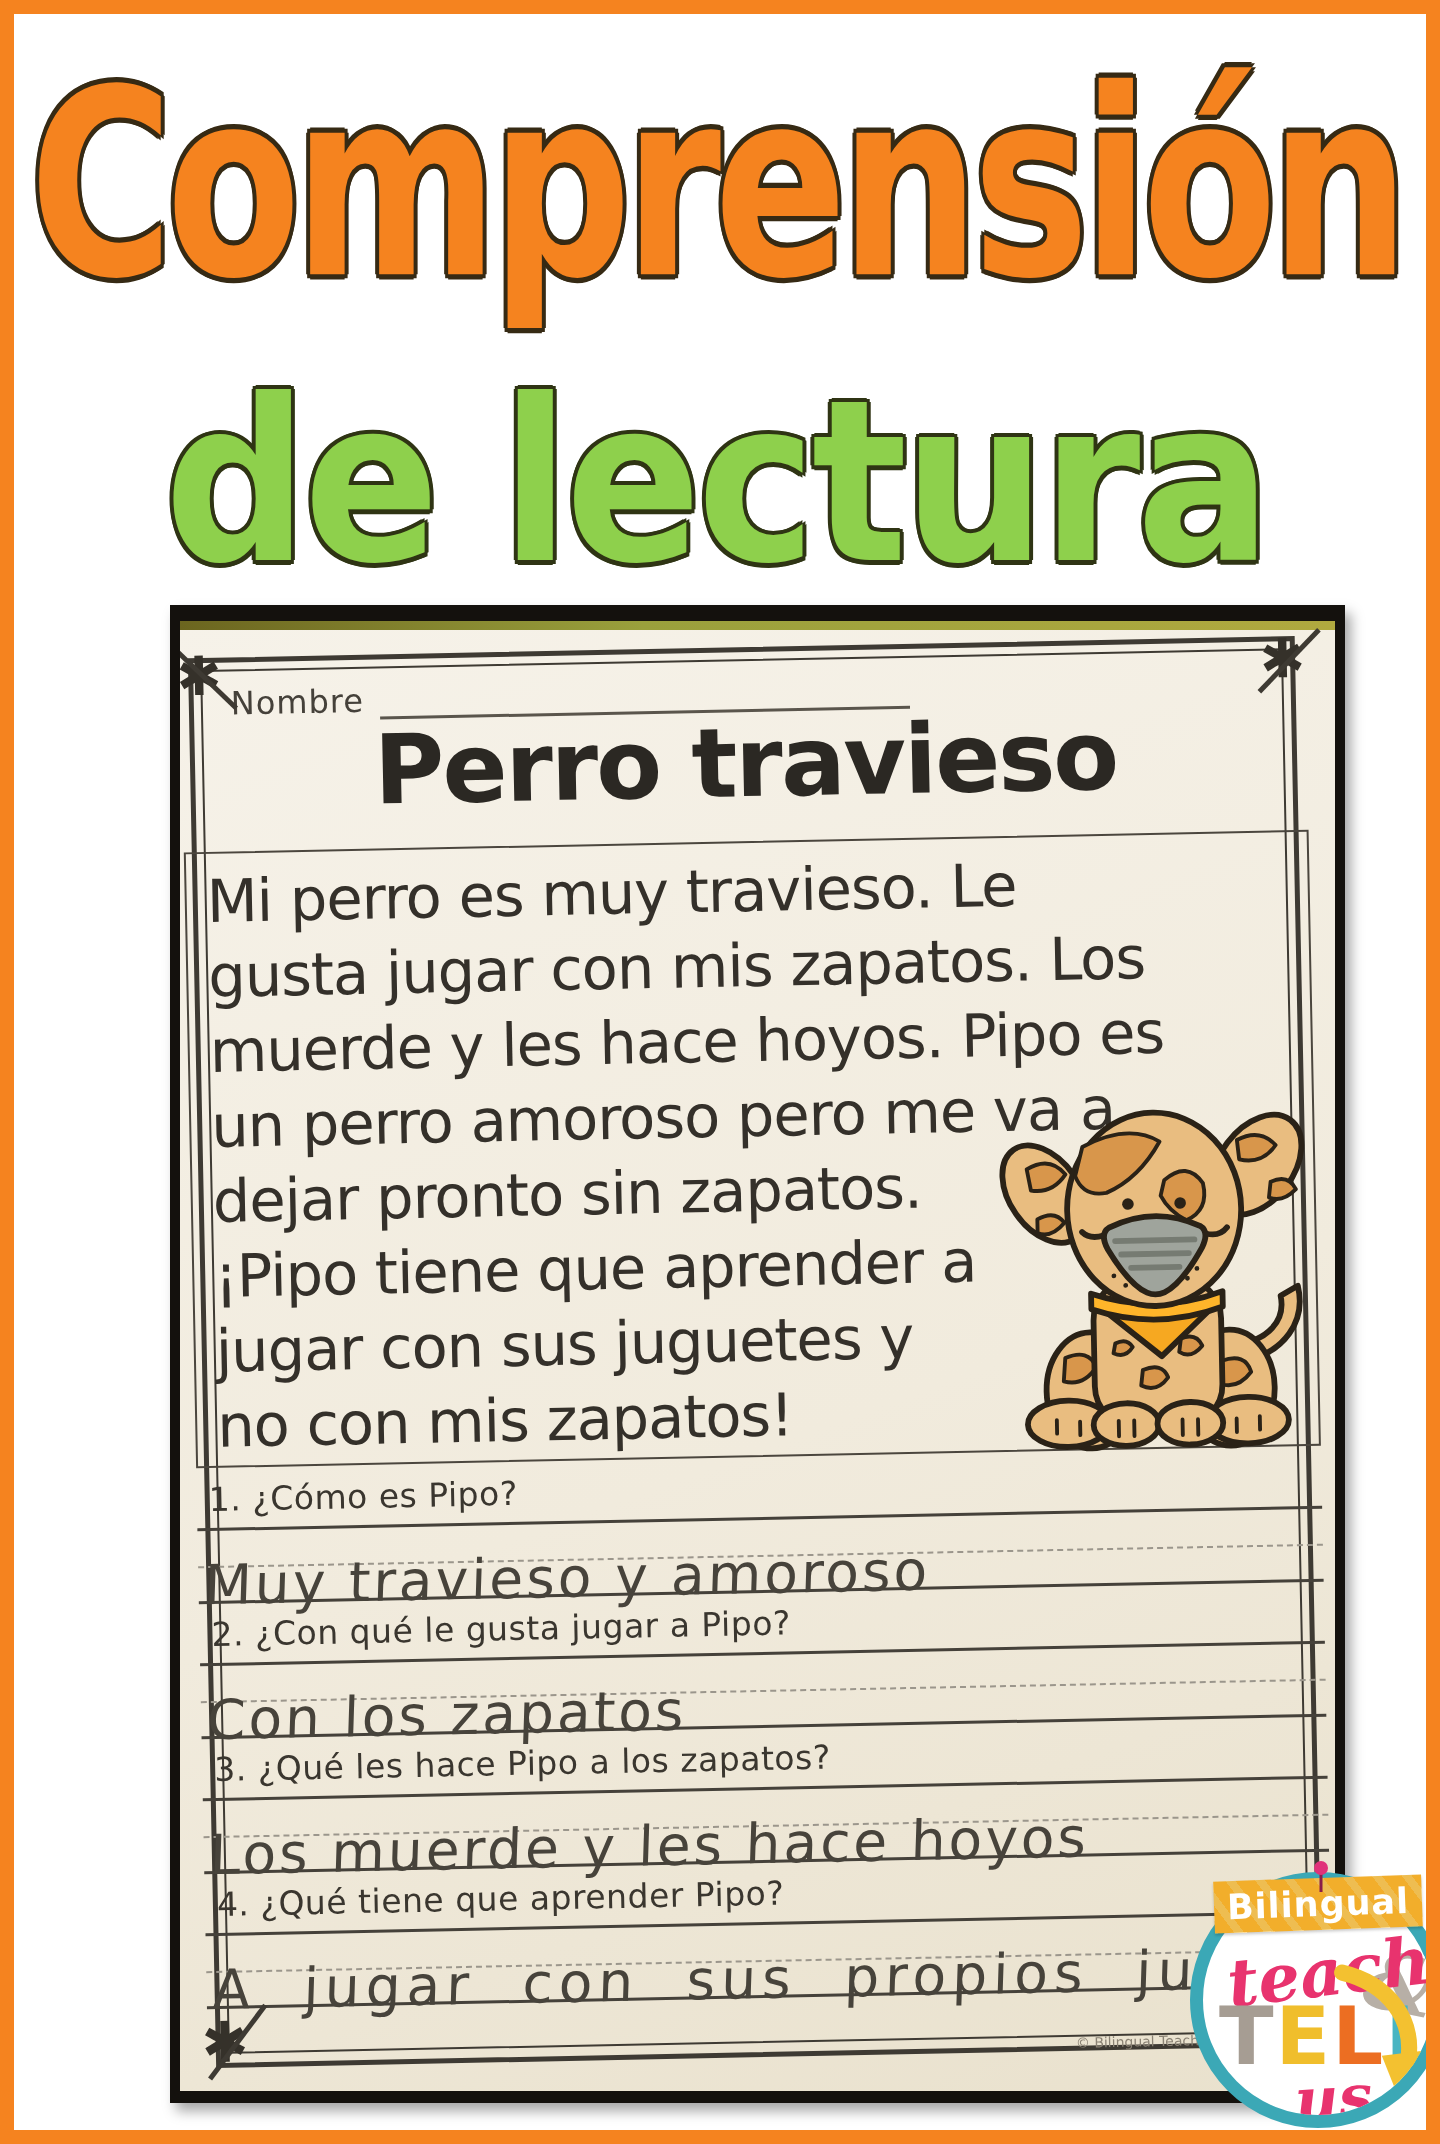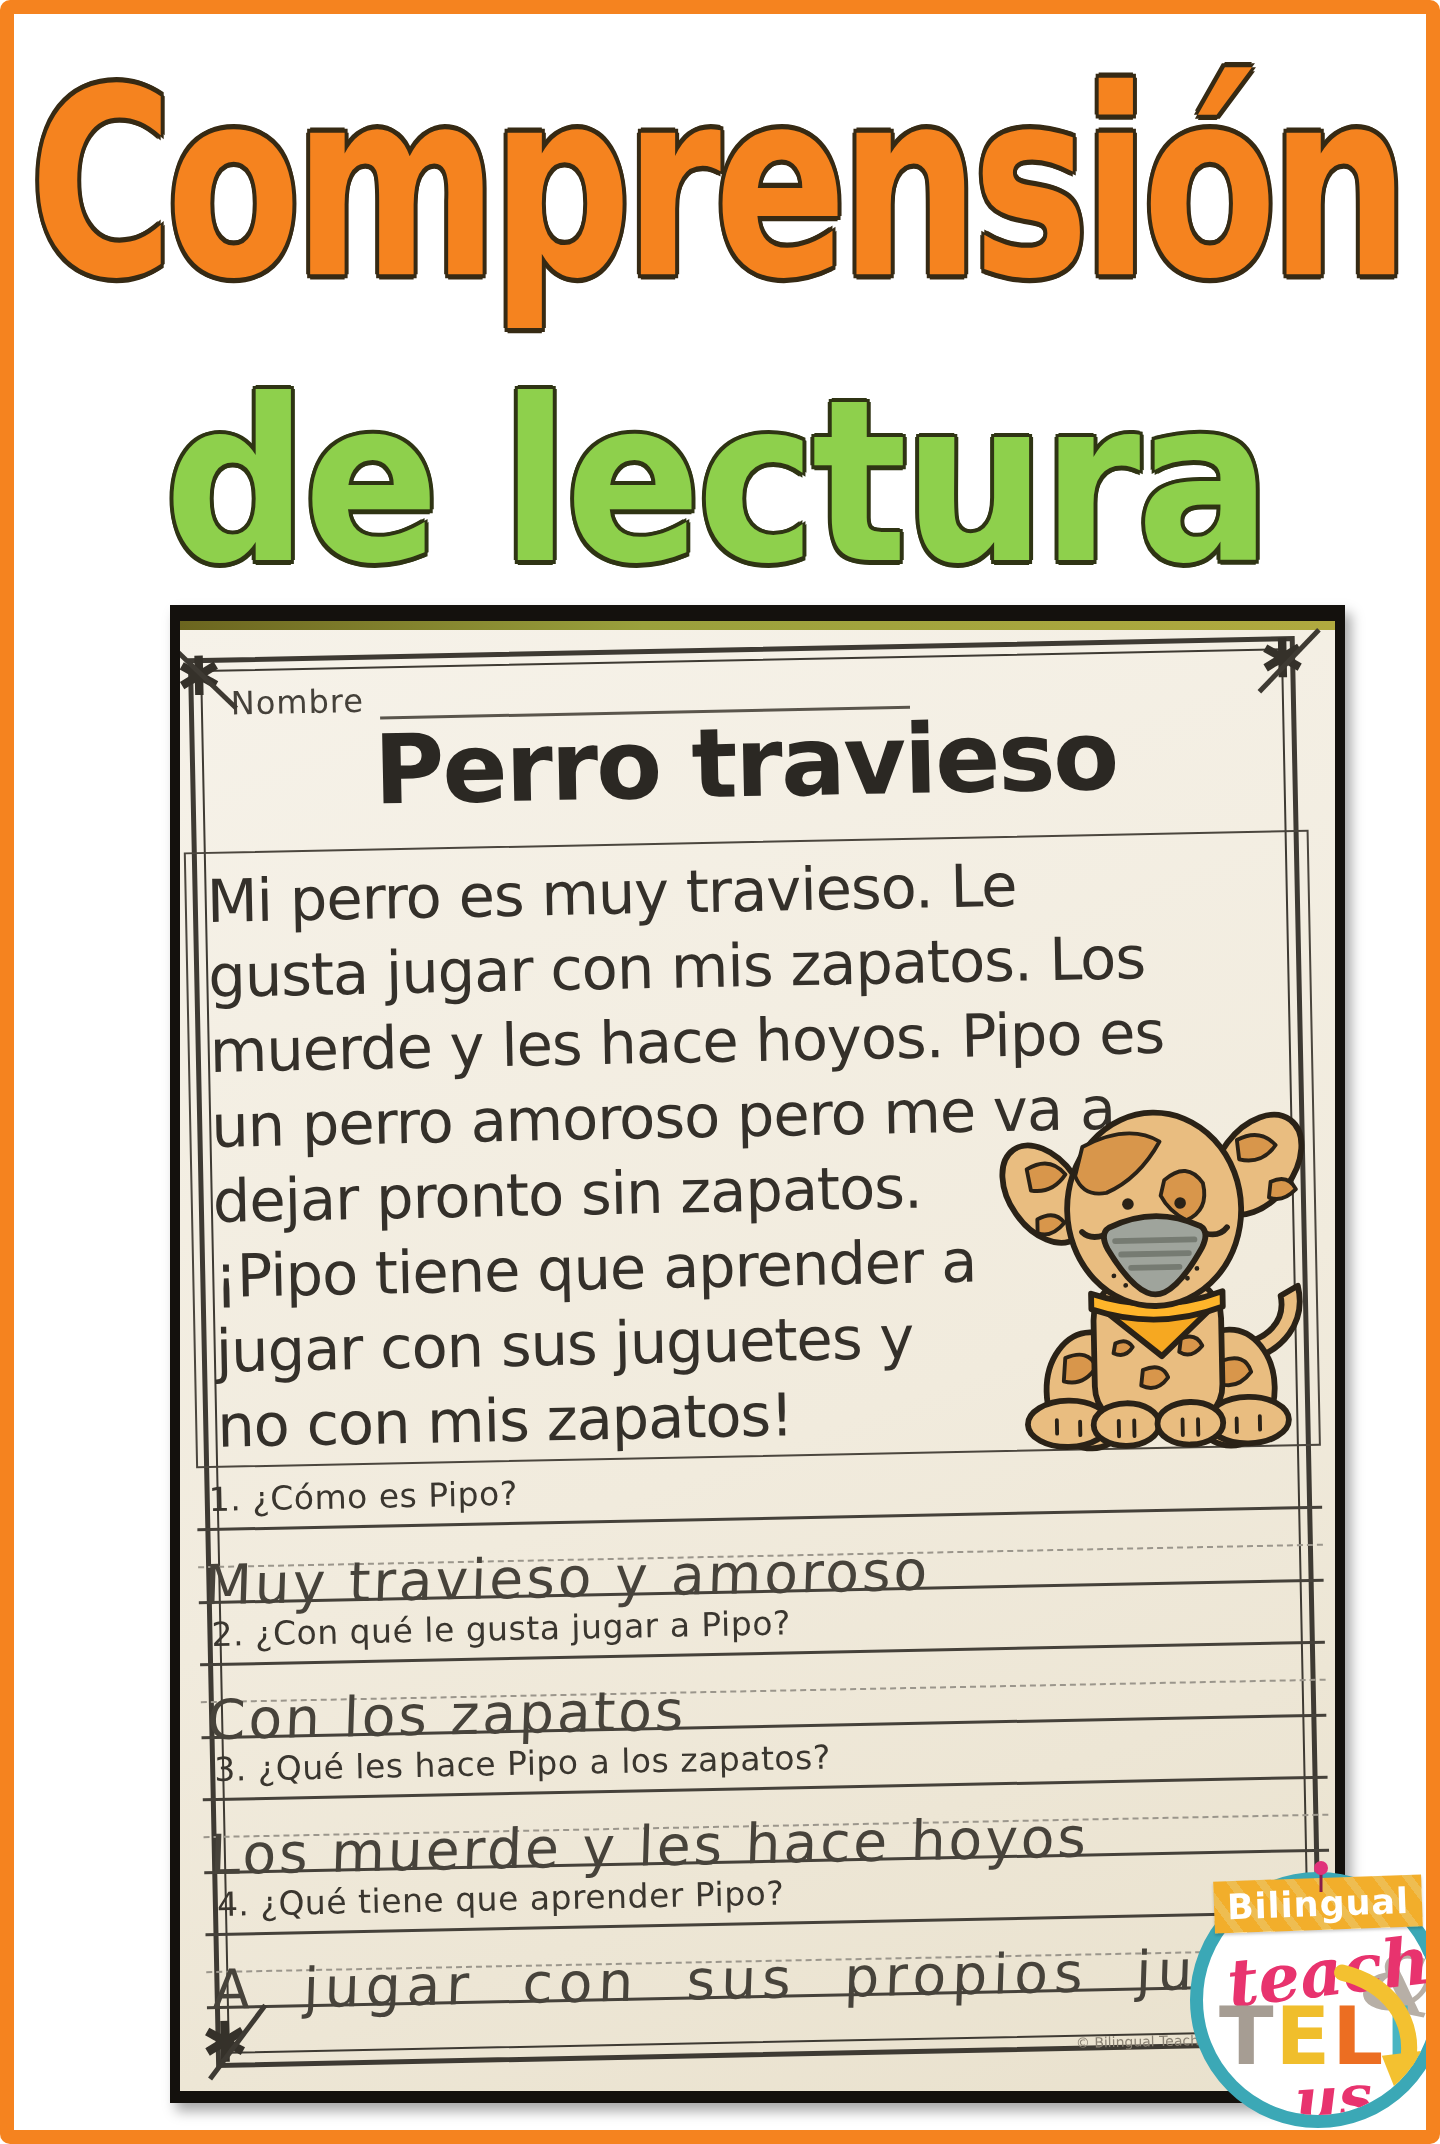--- a/index.html
+++ b/index.html
@@ -1,18 +1,18 @@
 <!DOCTYPE html>
 <html><head>
 <meta charset="utf-8">
 <style>
   html,body{margin:0;padding:0;background:#fff;}
   body{width:1440px;height:2144px;position:relative;overflow:hidden;
        font-family:"DejaVu Sans",sans-serif;}
-  .page{position:absolute;inset:0;background:#ffffff;overflow:hidden;border-radius:10px;}
+  .page{position:absolute;inset:0;background:#ffffff;overflow:hidden;}
 
   
   .page-frame{position:absolute;inset:0;border:14px solid #F5831F;z-index:60;pointer-events:none;}
 
   
   .bubble{position:absolute;left:0;right:8px;text-align:center;font-weight:bold;
           white-space:nowrap;z-index:5;}
   .title1{top:34px;font-size:196px;letter-spacing:-7px;color:#F5831F;
           transform:scaleY(1.32);transform-origin:top center;
           text-shadow:4px 0 0 #362a14,-4px 0 0 #362a14,0 4px 0 #362a14,0 -4px 0 #362a14,

